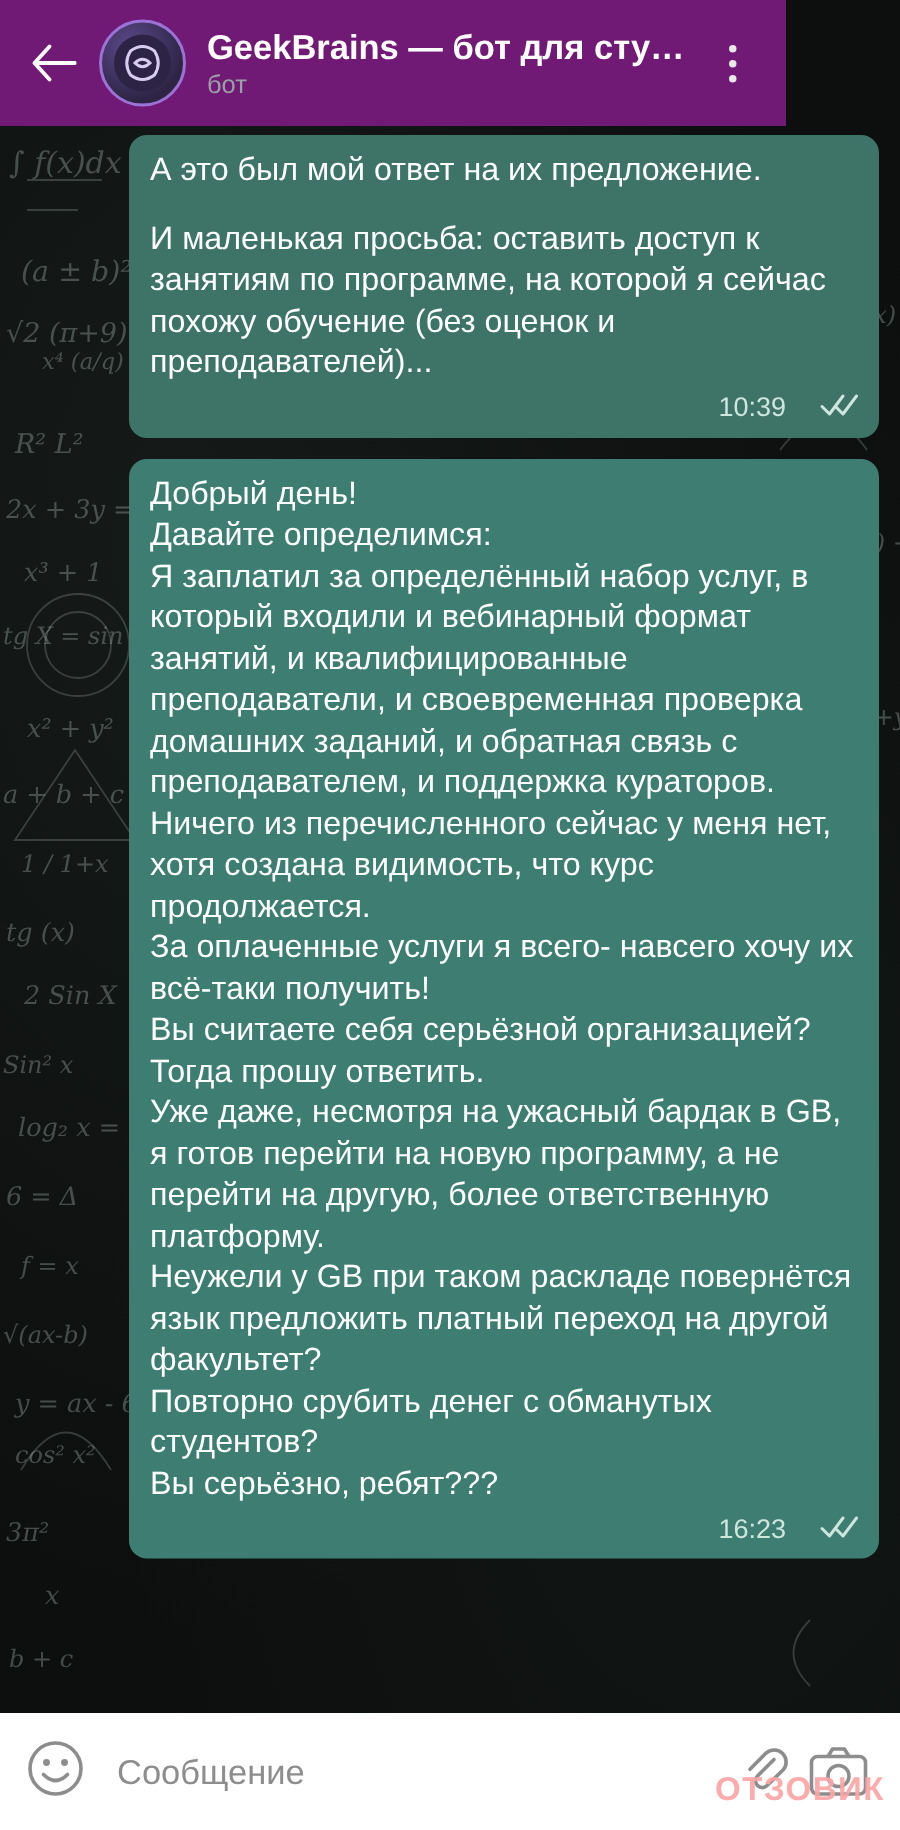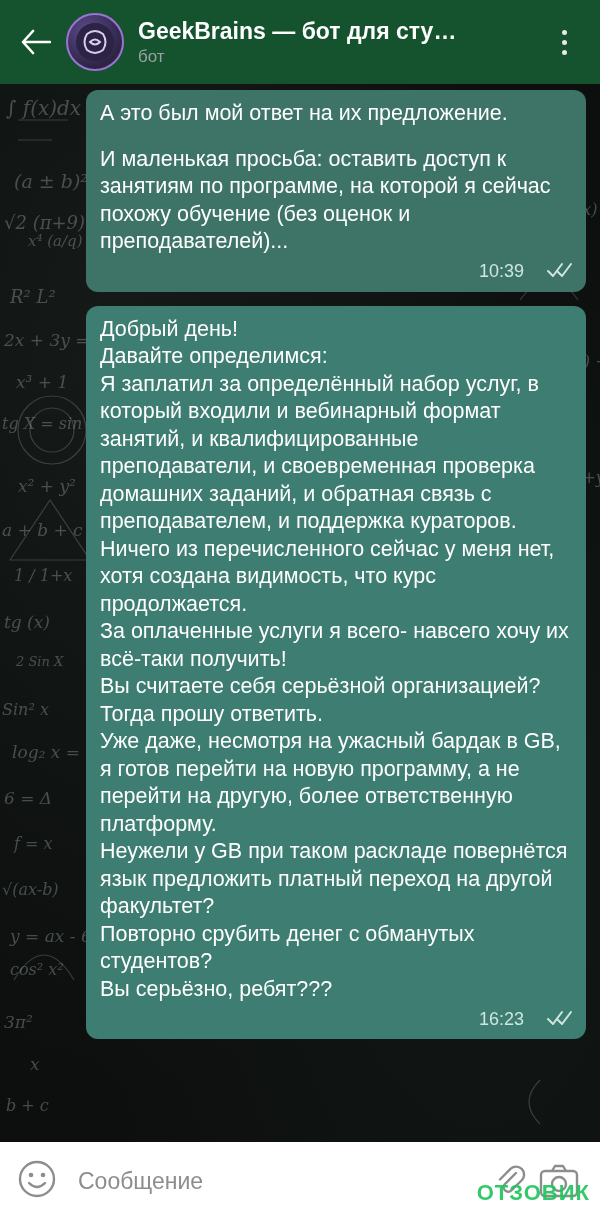--- a/index.html
+++ b/index.html
@@ -34,22 +34,22 @@
     font-family: "DejaVu Serif", serif;
     font-style: italic;
     white-space: nowrap;
     user-select: none;
   }
 
   
   .header {
     position: absolute;
     top: 0; left: 0;
-    width: 600px; height: 84px;
-    background: #14532d;
+    width: 524px; height: 84px;
+    background: #701a75;
     display: flex;
     align-items: center;
     padding: 0 14px;
     z-index: 20;
   }
   .back-btn {
     width: 44px; height: 44px;
     display: flex; align-items: center; justify-content: center;
     flex: 0 0 auto;
   }
@@ -177,21 +177,21 @@
   .wm-circle::after {
     content: "";
     position: absolute;
     left: 50%; top: 50%;
     width: 9px; height: 9px;
     margin: -4.5px 0 0 -4.5px;
     background: #ffffff;
     border-radius: 50%;
   }
   .wm-text {
-    color: #22c55e;
+    color: #fca5a5;
     font-size: 22px;
     letter-spacing: 1px;
     font-weight: bold;
     margin-top: 44px;
   }
 </style>
 </head>
 <body>
 
 <div id="app">
@@ -215,21 +215,21 @@
     <div class="chalk" style="left:14px; top:170px; font-size:19px;font-style:italic;">(a ± b)²</div>
     <div class="chalk" style="left:4px;  top:212px; font-size:18px;">√2 (π+9)</div>
     <div class="chalk" style="left:10px; top:286px; font-size:18px;">R² L²</div>
     <div class="chalk" style="left:4px;  top:330px; font-size:17px;">2x + 3y = z</div>
     <div class="chalk" style="left:16px; top:372px; font-size:17px;">x³ + 1</div>
     <div class="chalk" style="left:2px;  top:414px; font-size:16px;">tg X = sin X / cos X</div>
     <div class="chalk" style="left:18px; top:476px; font-size:17px;">x² + y²</div>
     <div class="chalk" style="left:2px;  top:520px; font-size:17px;">a + b + c</div>
     <div class="chalk" style="left:14px; top:566px; font-size:16px;">1 / 1+x</div>
     <div class="chalk" style="left:4px;  top:612px; font-size:17px;">tg (x)</div>
-    <div class="chalk" style="left:16px; top:654px; font-size:13px;">2 Sin X</div>
+    <div class="chalk" style="left:16px; top:654px; font-size:17px;">2 Sin X</div>
     <div class="chalk" style="left:2px;  top:700px; font-size:16px;">Sin² x</div>
     <div class="chalk" style="left:12px; top:742px; font-size:17px;">log₂ x = b</div>
     <div class="chalk" style="left:4px;  top:788px; font-size:17px;">6 = Δ</div>
     <div class="chalk" style="left:14px; top:834px; font-size:16px;text-align:center;">f = x</div>
     <div class="chalk" style="left:2px;  top:880px; font-size:16px;">√(ax-b)</div>
     <div class="chalk" style="left:10px; top:926px; font-size:17px;">y = ax - 6y + c</div>
     <div class="chalk" style="left:4px;  top:1012px;font-size:17px;">3π²</div>
     <div class="chalk" style="left:30px; top:1054px;font-size:17px;">x</div>
     <div class="chalk" style="left:6px;  top:1096px;font-size:16px;">b + c</div>
     <div class="chalk" style="left:524px;top:104px; font-size:17px;">4π² + 1</div>

